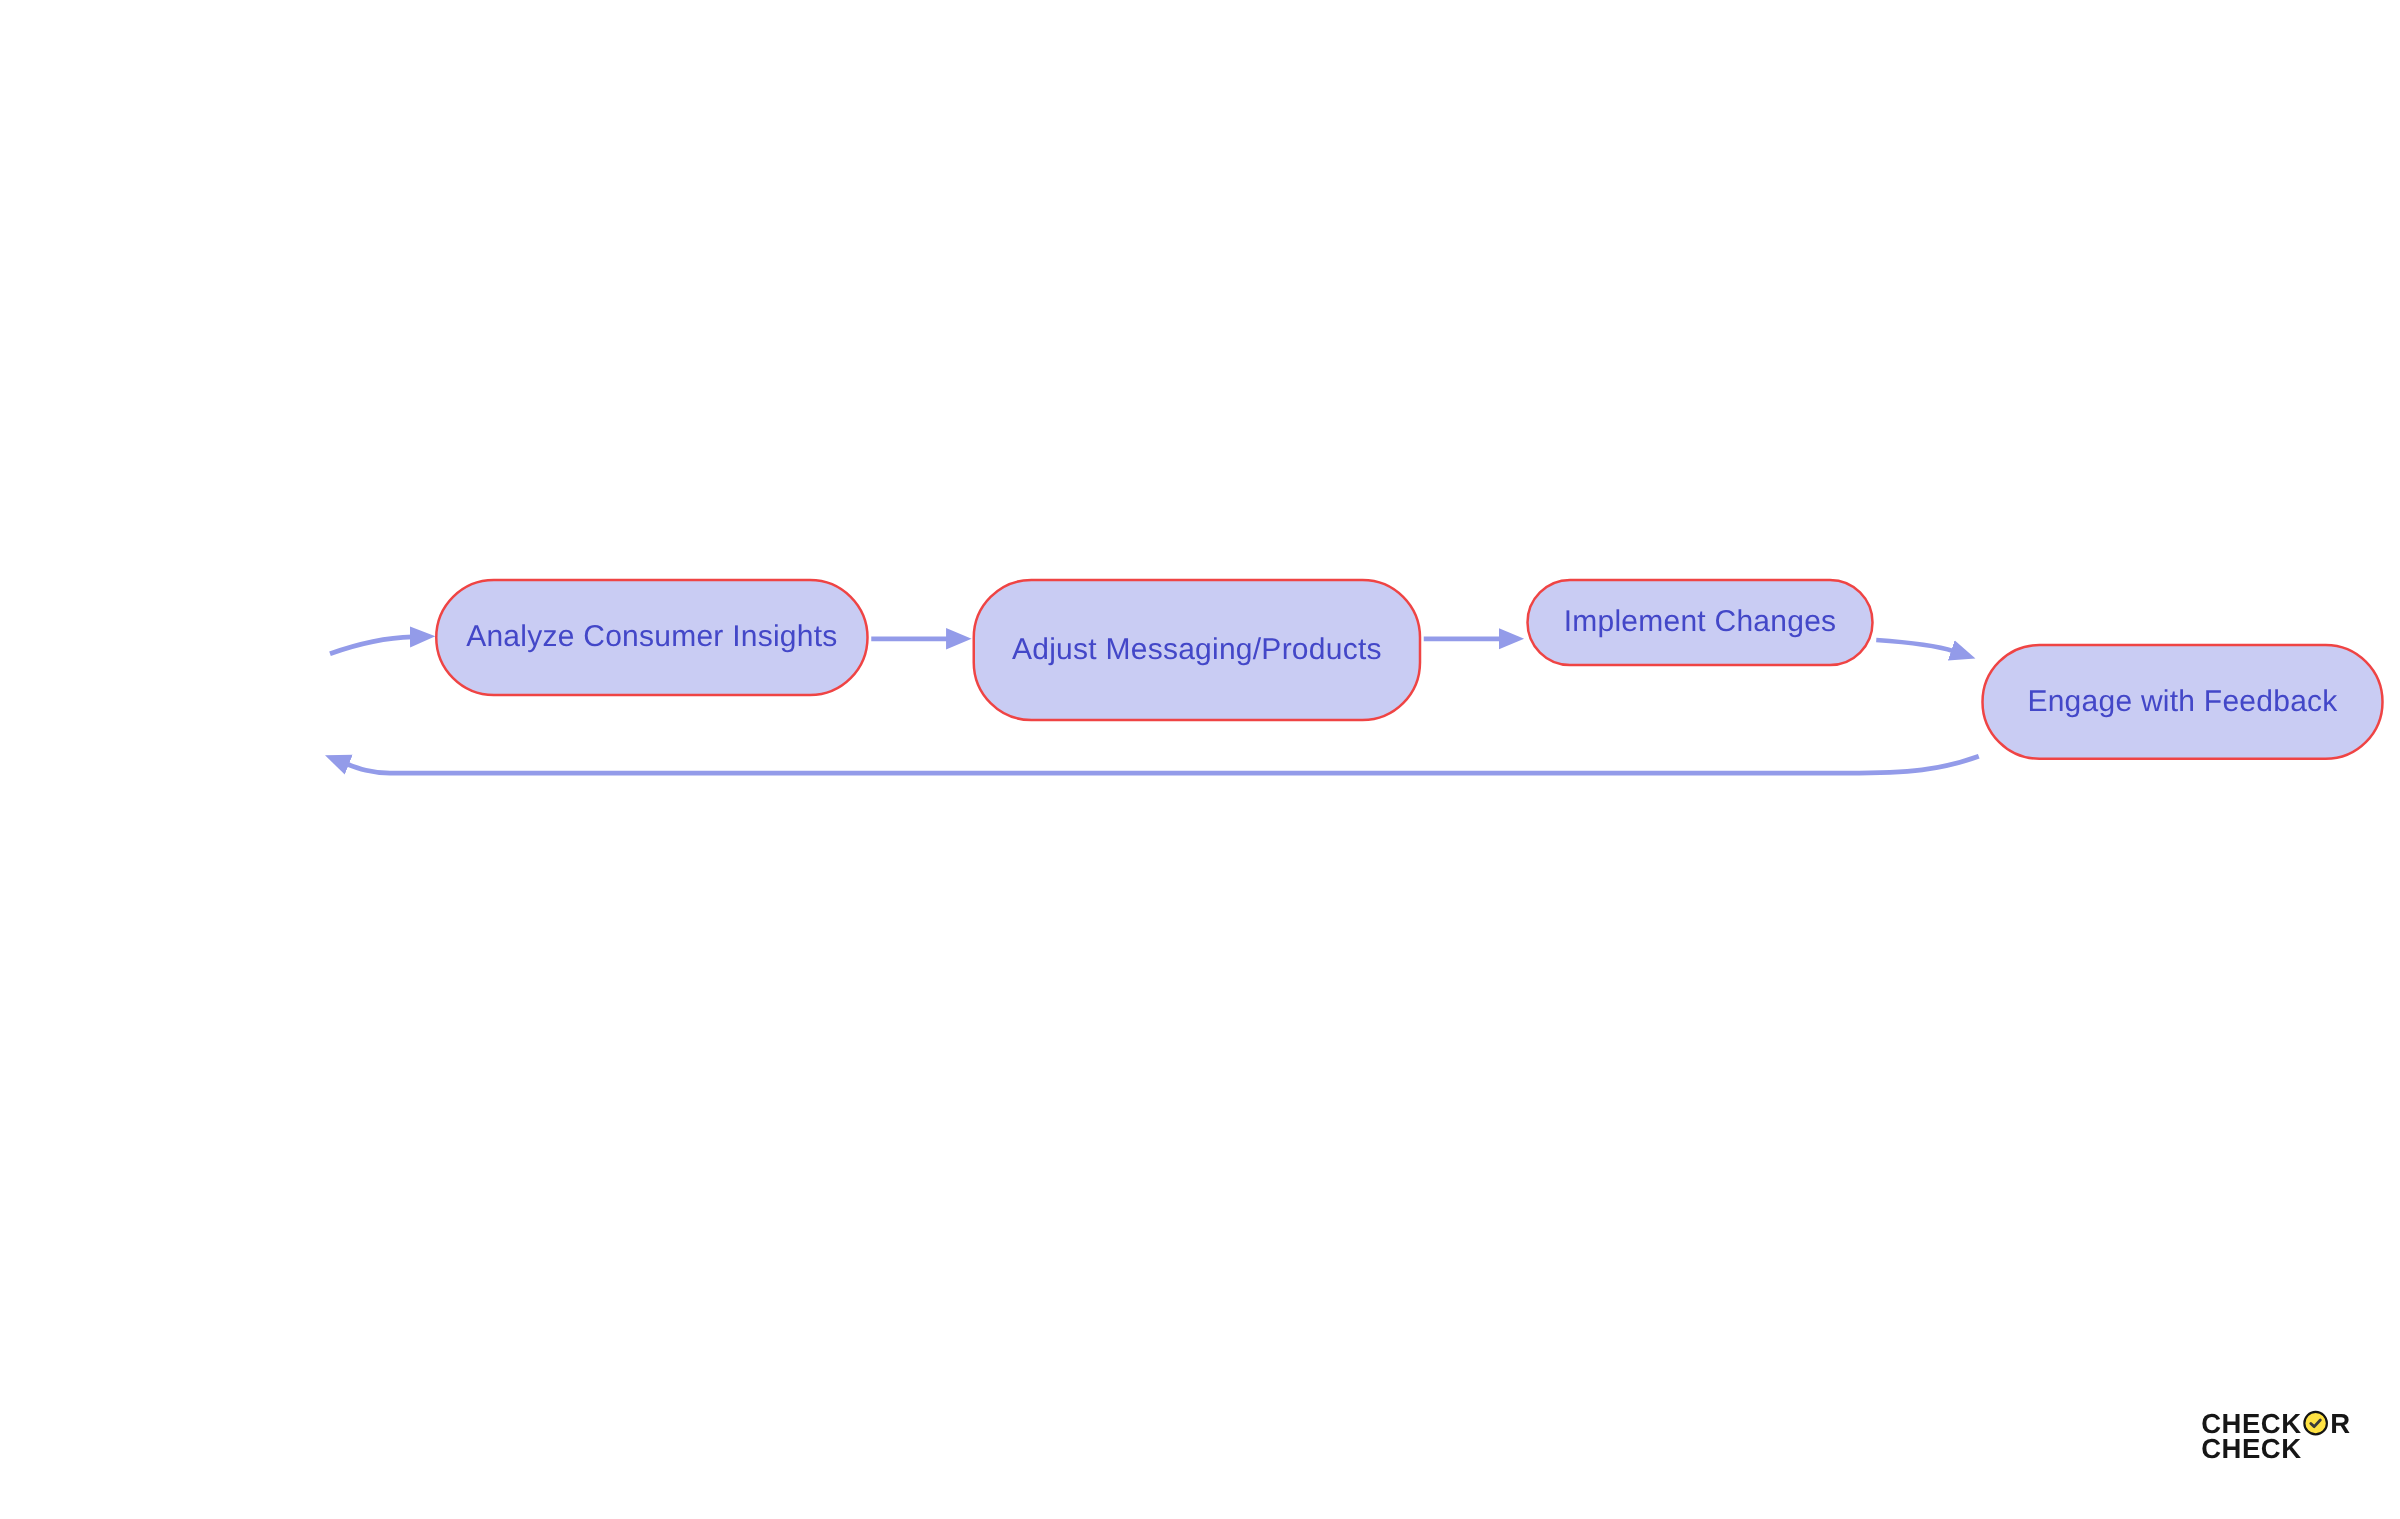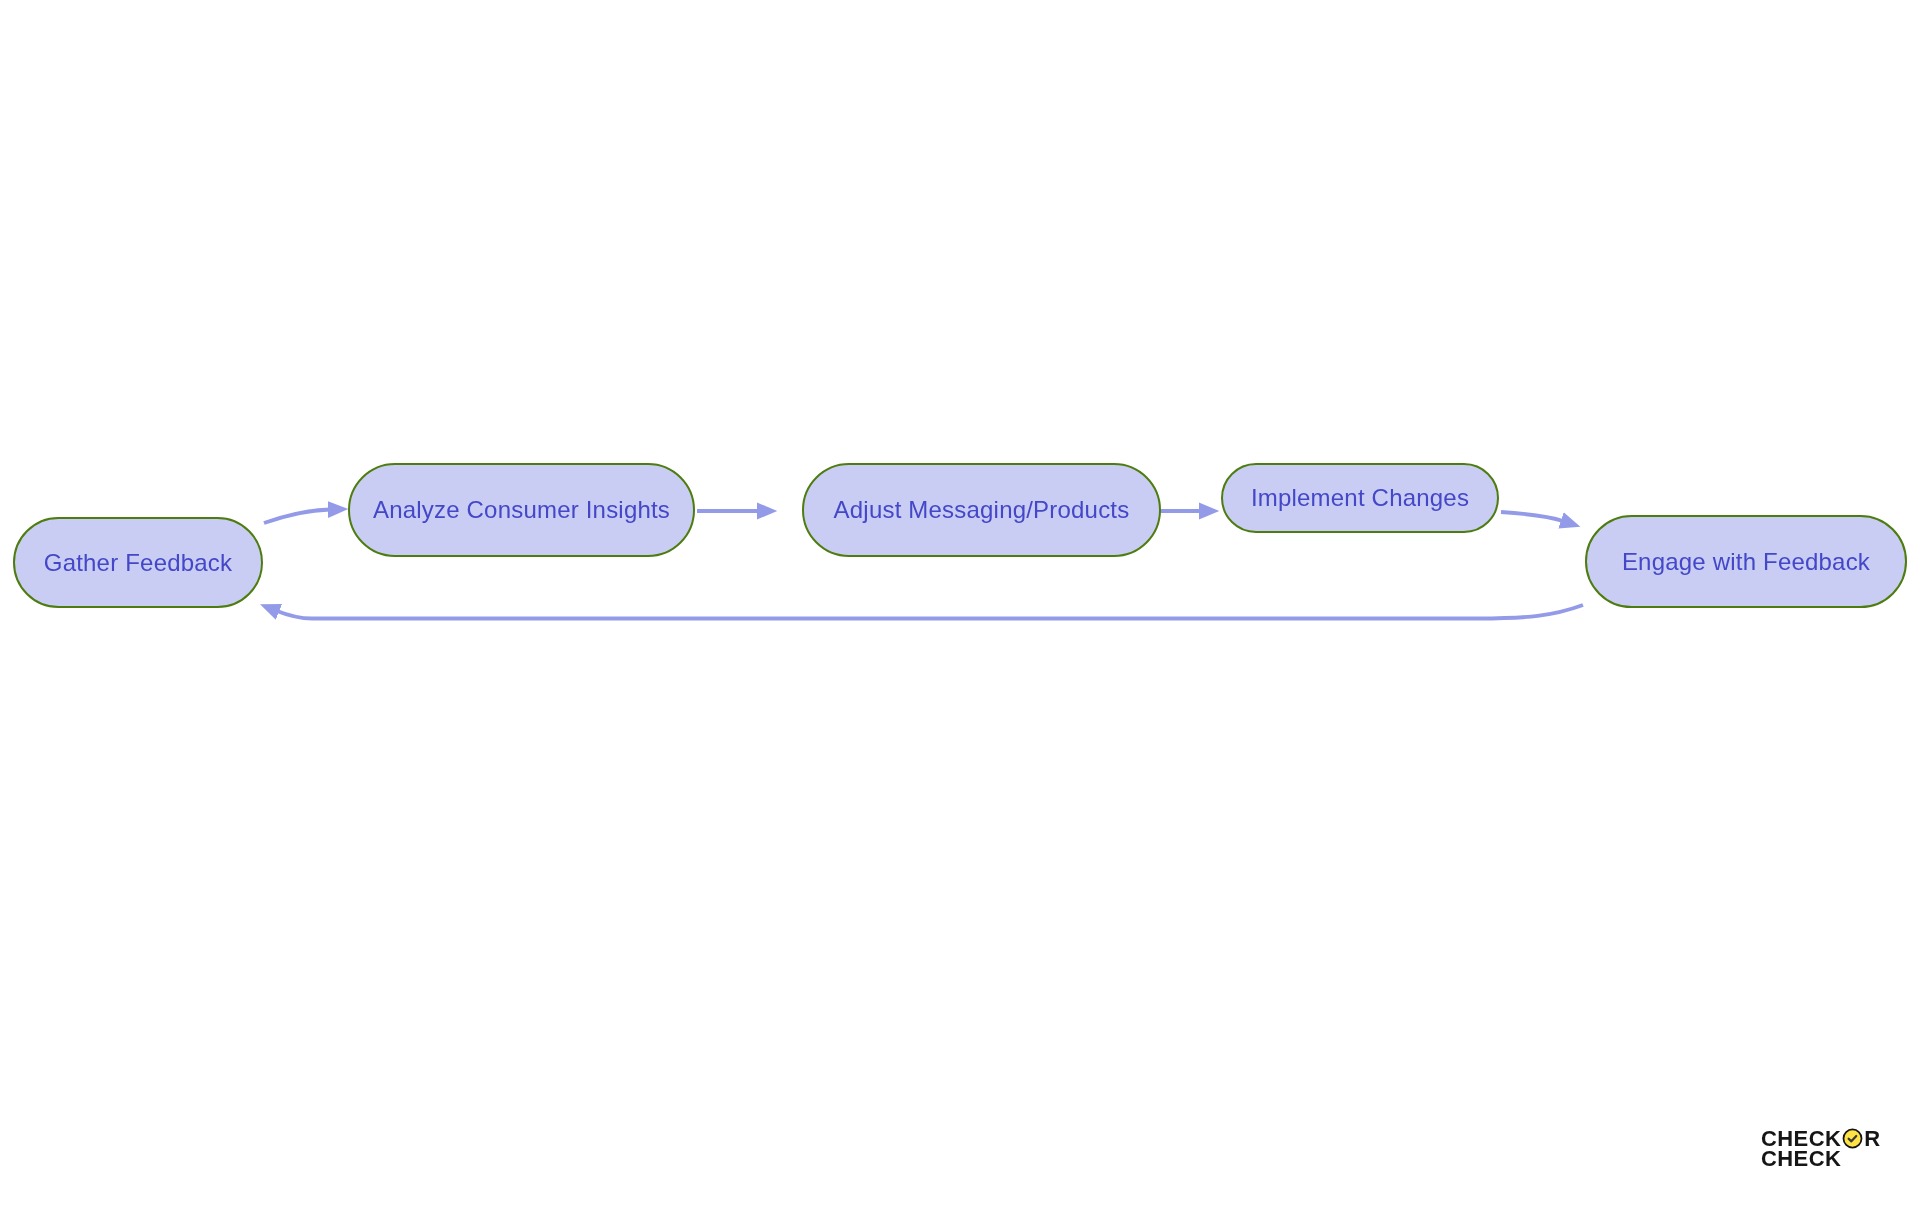--- a/index.html
+++ b/index.html
@@ -24,35 +24,35 @@
   }
   .edge {
     fill: none;
     stroke: #939be9;
     stroke-width: 3.8;
   }
   .node {
     position: absolute;
     box-sizing: border-box;
     background: #c9ccf3;
-    border: 2px solid #4d7c0f;
+    border: 2px solid #ef4444;
     border-radius: 47px;
     display: flex;
     align-items: center;
     justify-content: center;
   }
   .node-label {
     color: #4347c8;
     font-size: 24px;
     letter-spacing: 0.2px;
     white-space: nowrap;
   }
   .node-gather    { left: 13px;   top: 517px; width: 250px; height: 91px; }
   .node-analyze   { left: 348px;  top: 463px; width: 347px; height: 94px; }
-  .node-adjust    { left: 802px;  top: 463px; width: 359px; height: 94px; align-items: center; }
+  .node-adjust    { left: 778px;  top: 463px; width: 359px; height: 114px; align-items: center; }
   .node-implement { left: 1221px; top: 463px; width: 278px; height: 70px; }
   .node-engage    { left: 1585px; top: 515px; width: 322px; height: 93px; }
 
   .watermark {
     position: absolute;
     left: 1761px;
     top: 1128px;
     color: #161616;
     font-weight: 700;
   }
@@ -82,23 +82,20 @@
         <path d="M 0 1 L 9.6 5 L 0 9 z" fill="#939be9"></path>
       </marker>
     </defs>
     <path class="edge" d="M 264 523 C 292 513, 311 510, 330 509.5" marker-end="url(#ah)"></path>
     <path class="edge" d="M 697 511 L 759 511" marker-end="url(#ah)"></path>
     <path class="edge" d="M 1139 511 L 1201 511" marker-end="url(#ah)"></path>
     <path class="edge" d="M 1501 512 C 1530 514, 1551 517, 1563 521" marker-end="url(#ah)"></path>
     <path class="edge" d="M 1583 605 C 1553 616, 1527 618.5, 1478 618.5 L 312 618.5 C 297 618.5, 287 615, 277 611" marker-end="url(#ah)"></path>
   </svg>
 
-  <div class="node node-gather">
-    <span class="node-label">Gather Feedback</span>
-  </div>
 
   <div class="node node-analyze">
     <span class="node-label">Analyze Consumer Insights</span>
   </div>
 
   <div class="node node-adjust">
     <span class="node-label">Adjust Messaging/Products</span>
   </div>
 
   <div class="node node-implement">

